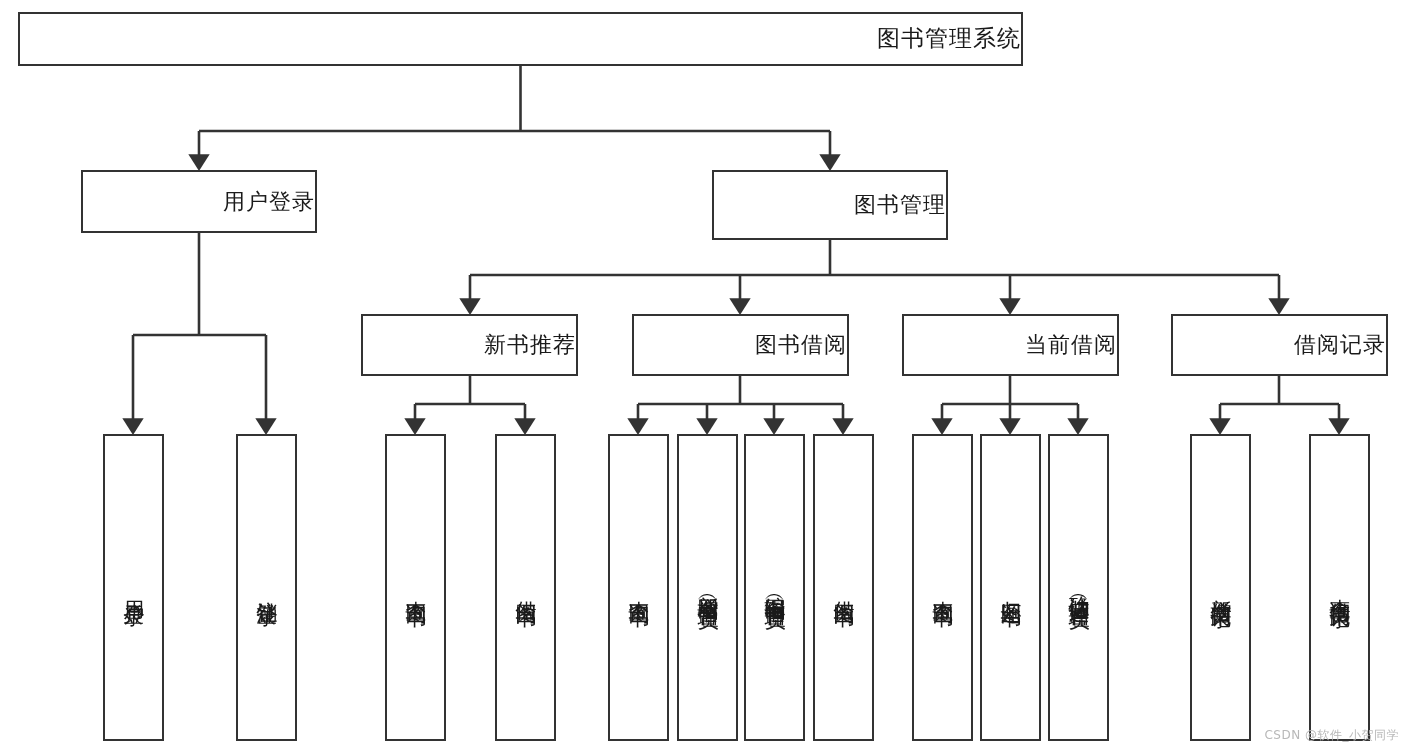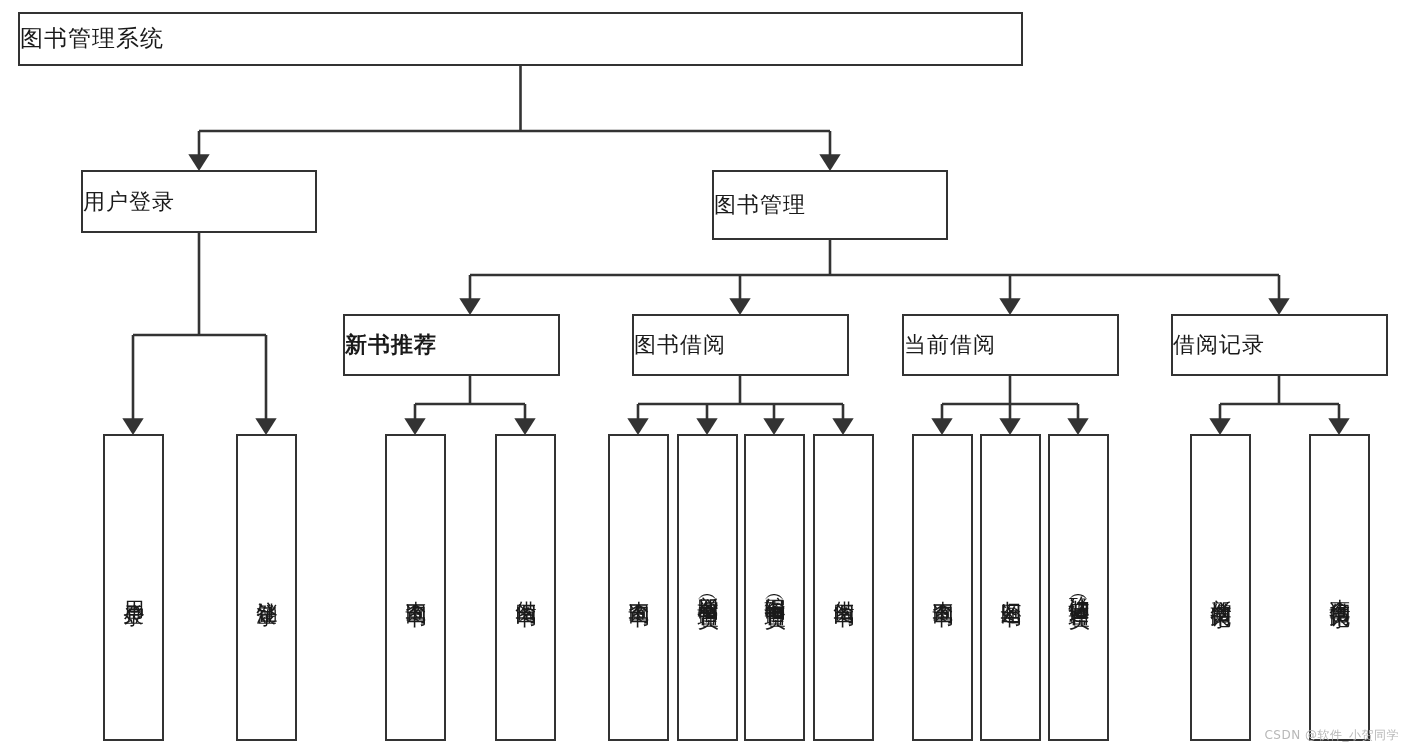--- a/index.html
+++ b/index.html
@@ -26,21 +26,21 @@
     height: 747px;
     pointer-events: none;
   }
   .node {
     position: absolute;
     box-sizing: border-box;
     background: #ffffff;
     border: 2.5px solid #333333;
     display: flex;
     align-items: center;
-    justify-content: flex-start;
+    justify-content: flex-end;
     color: #1a1a1a;
     line-height: 1.18;
     z-index: 2;
   }
   .node.horiz {
     font-size: 22px;
     letter-spacing: 1px;
     white-space: nowrap;
   }
   .node.root {
@@ -133,21 +133,21 @@
     <span class="node-label">图书管理系统</span>
   </div>
 
   <div class="node horiz" style="left:81px; top:170px; width:236px; height:63px;">
     <span class="node-label">用户登录</span>
   </div>
   <div class="node horiz" style="left:712px; top:170px; width:236px; height:70px;">
     <span class="node-label">图书管理</span>
   </div>
 
-  <div class="node horiz" style="left:343px; top:314px; width:217px; height:62px;font-weight:bold;">
+  <div class="node horiz" style="left:361px; top:314px; width:217px; height:62px;">
     <span class="node-label">新书推荐</span>
   </div>
   <div class="node horiz" style="left:902px; top:314px; width:217px; height:62px;">
     <span class="node-label">当前借阅</span>
   </div>
   <div class="node horiz" style="left:632px; top:314px; width:217px; height:62px;">
     <span class="node-label">图书借阅</span>
   </div>
   <div class="node horiz" style="left:1171px; top:314px; width:217px; height:62px;">
     <span class="node-label">借阅记录</span>

